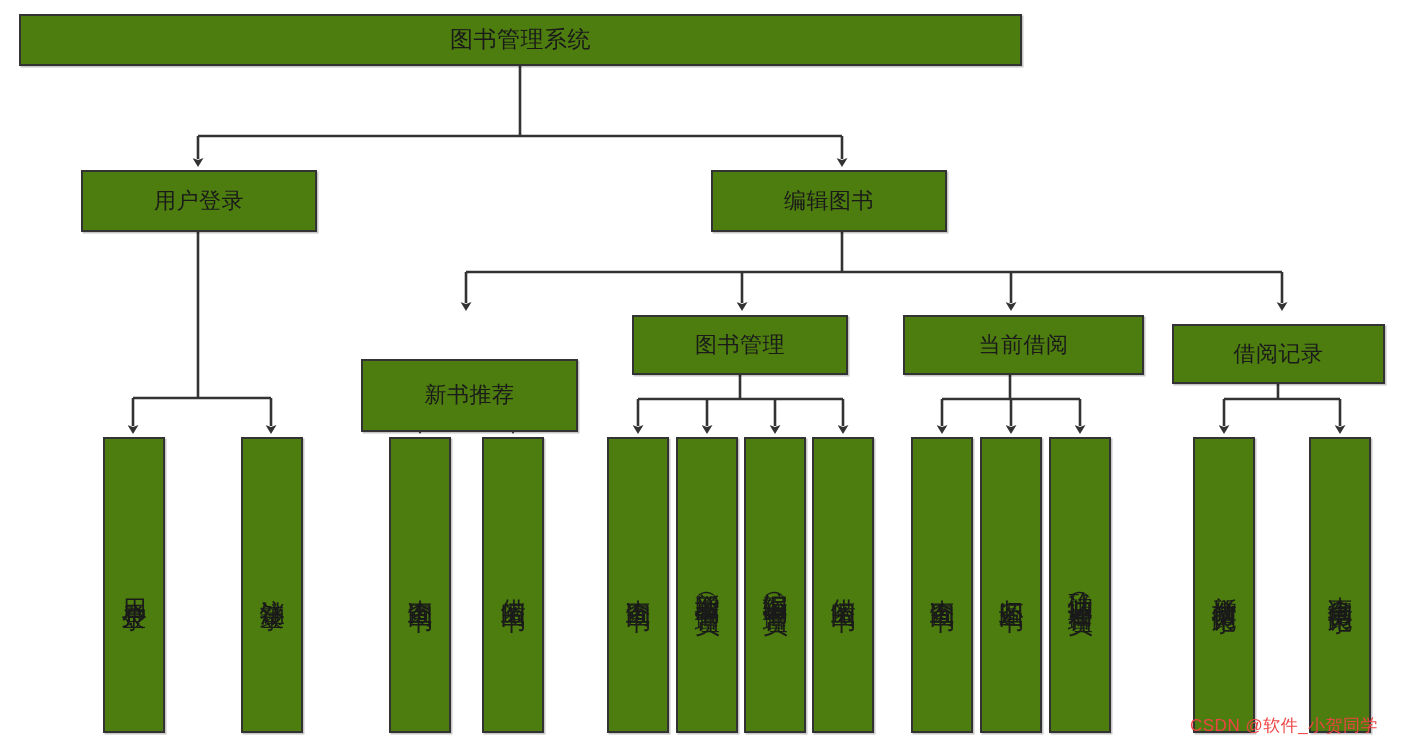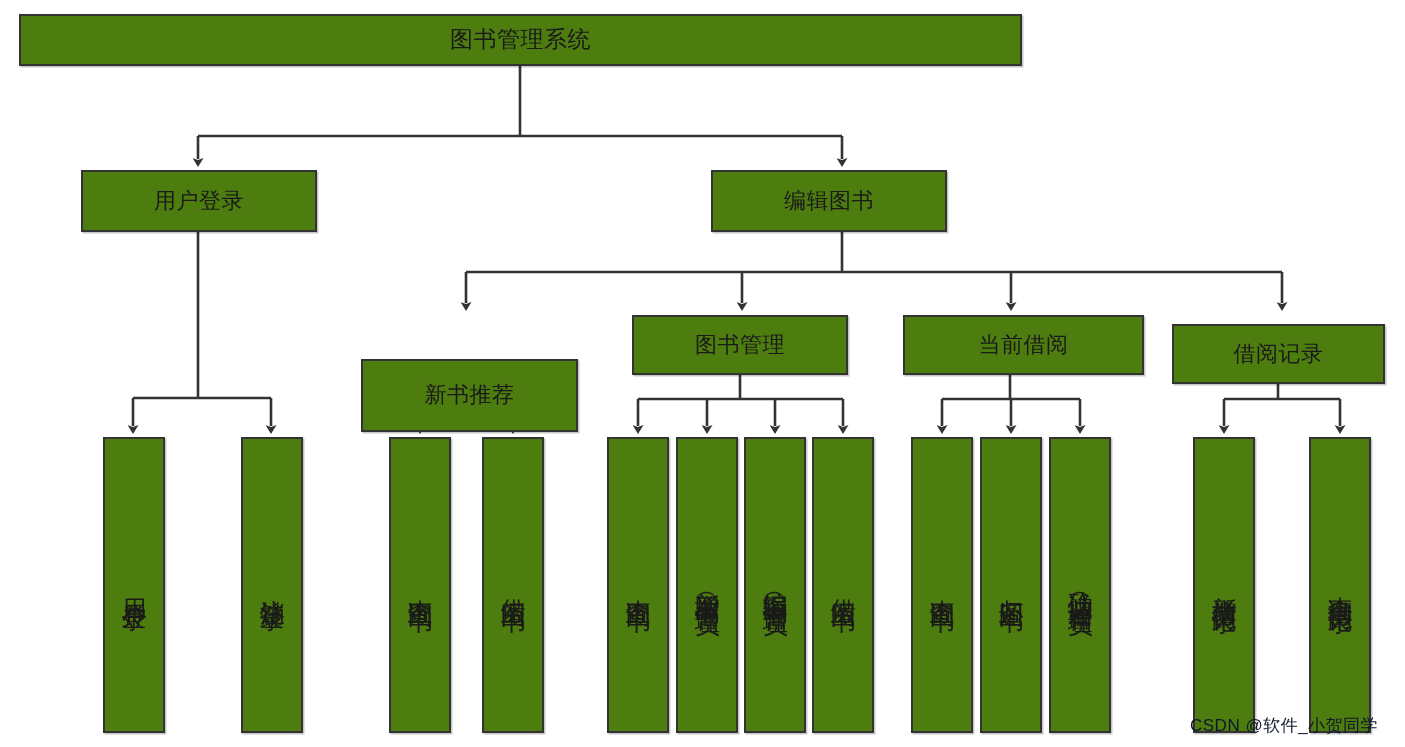--- a/index.html
+++ b/index.html
@@ -52,21 +52,21 @@
   .node.leaf .lbl {
     writing-mode: vertical-rl;
     text-orientation: upright;
     font-size: 25px;
     line-height: 1.18;
     letter-spacing: 3px;
     white-space: nowrap;
   }
   .watermark {
     position: absolute;
-    color: #0f172a;
+    color: #ef4444;
     font-size: 17px;
     letter-spacing: 0.5px;
     white-space: nowrap;
     user-select: none;
   }
 </style>
 </head>
 <body>
 
 <div id="canvas">

